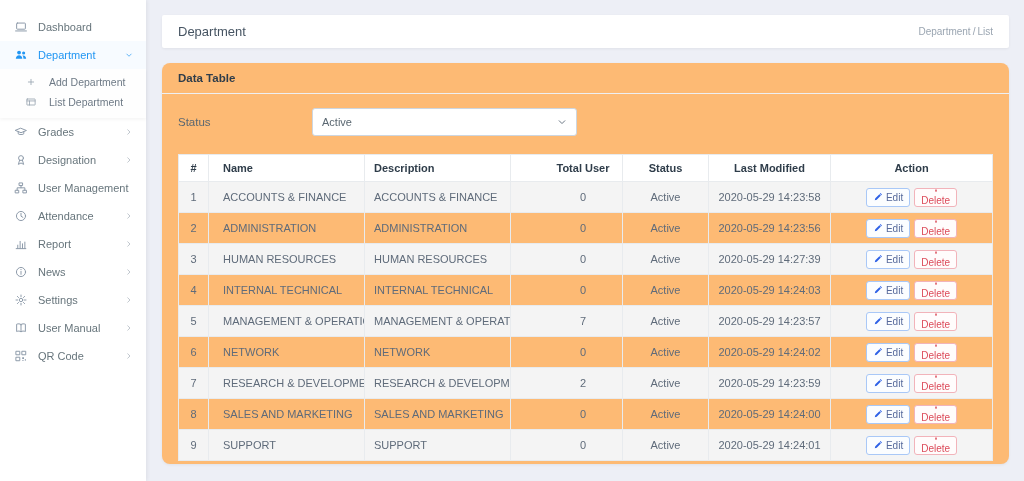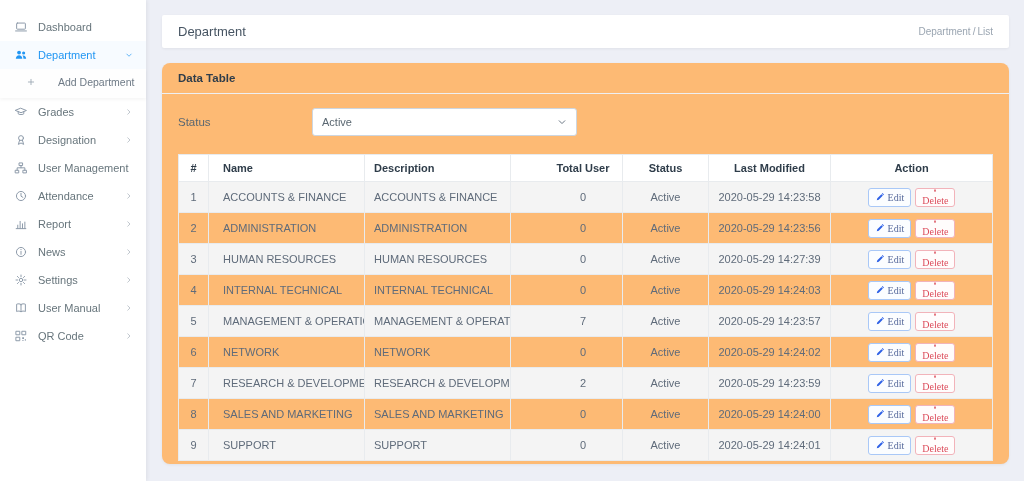--- a/index.html
+++ b/index.html
@@ -10,21 +10,21 @@
   .sidebar { width:146px; min-width:146px; height:481px; background:#ffffff;
              box-shadow:1px 0 4px rgba(0,0,0,0.07); padding-top:13px; z-index:2; }
   .nav-item { display:flex; align-items:center; gap:10px; padding:7px 12px 7px 14px;
               font-size:11px; color:#67757c; cursor:pointer; }
   .nav-item .nav-icon { width:14px; height:14px; color:#8a98a8; flex:0 0 14px; display:flex; align-items:center; }
   .nav-item .nav-label { white-space:nowrap; }
   .nav-item .chev { margin-left:auto; width:10px; height:10px; color:#a4aeb8; display:flex; align-items:center; }
   .nav-item.active { color:#2196f3; background:#f7fbff; }
   .nav-item.active .nav-icon, .nav-item.active .chev { color:#2196f3; }
   .submenu { background:#fefefe; padding:3px 0 6px; box-shadow:0 2px 3px rgba(0,0,0,0.04); }
-  .submenu-item { display:flex; align-items:center; gap:21px; padding:4px 10px 4px 25px;
+  .submenu-item { display:flex; align-items:center; gap:12px; padding:4px 10px 4px 25px;
                   font-size:10.5px; color:#6e7a86; cursor:pointer;text-align:right; }
   .submenu-item .sub-icon { width:12px; height:12px; color:#98a4b0; display:flex; align-items:center; }
   svg { display:block; }
 
   
   .main { flex:1; padding:15px 15px 0 16px; }
   .header-card { background:#fff; border-radius:2px; box-shadow:0 1px 3px rgba(0,0,0,0.06);
                  padding:9px 16px; display:flex; align-items:center; justify-content:space-between;
                  margin-bottom:15px; }
   .page-title { font-size:13px; color:#465462; }
@@ -50,21 +50,21 @@
   .c0 { width:30px;  text-align:center; }
   .c1 { width:156px; text-align:left; padding-left:14px; }
   .c2 { width:146px; text-align:left; padding-left:9px; }
   .c3 { width:112px; text-align:center;padding-left:33px; }
   .c4 { width:86px;  text-align:center; }
   .c5 { width:122px; text-align:center; }
   .c6 { text-align:center; }
 
   .btn { display:inline-flex; align-items:center; gap:3px; font-size:10px; height:19px;
          padding:0 6px; border-radius:3px; background:#fff; cursor:pointer; margin:0 2px;
-         font-family:Liberation Serif, serif; vertical-align:middle; }
+         font-family:Liberation Sans, sans-serif; vertical-align:middle; }
   .btn svg { width:10px; height:10px; }
   .btn-edit { border:1px solid #a9c8f7; color:#56699b; background:#fbfdff; }
   .btn-edit svg { color:#2e61e6; }
   .btn-del  { border:1px solid #f2b3ba; color:#dc4b5a; background:#fffcfc;flex-direction:column; }
   .btn-del svg { color:#d63a49; }
 </style>
 </head>
 <body>
 
 <aside class="sidebar">
@@ -96,20 +96,29 @@
       </div>
       <div class="submenu">
         <div class="submenu-item">
           <span class="sub-icon">
             <svg viewBox="0 0 16 16" fill="none" stroke="currentColor" stroke-width="1.1" stroke-linecap="round" stroke-linejoin="round">
               <path d="M8 4.5v7M4.5 8h7"></path>
             </svg>
           </span>
           <span>Add Department</span>
         </div>
+        <div class="submenu-item">
+          <span class="sub-icon">
+            <svg viewBox="0 0 16 16" fill="none" stroke="currentColor" stroke-width="1.1" stroke-linecap="round" stroke-linejoin="round">
+              <rect x="2.5" y="4" width="11" height="8" rx="0.5"></rect>
+              <path d="M2.5 6.6h11M6 6.6V12"></path>
+            </svg>
+          </span>
+          <span>List Department</span>
+        </div>
       </div>
       <div class="nav-item">
         <span class="nav-icon">
           <svg viewBox="0 0 16 16" fill="none" stroke="currentColor" stroke-width="1.1" stroke-linecap="round" stroke-linejoin="round">
             <path d="M8 3.8L14.2 6.3 8 8.8 1.8 6.3z"></path>
             <path d="M4.8 7.6v2.4c0 1.2 6.4 1.2 6.4 0V7.6"></path>
           </svg>
         </span>
         <span class="nav-label">Grades</span>
         <span class="chev">

